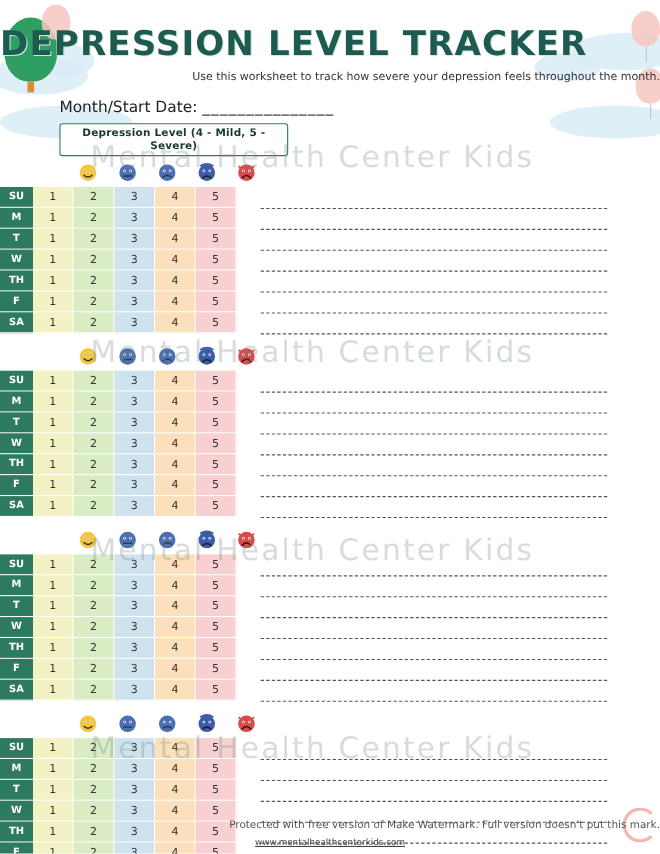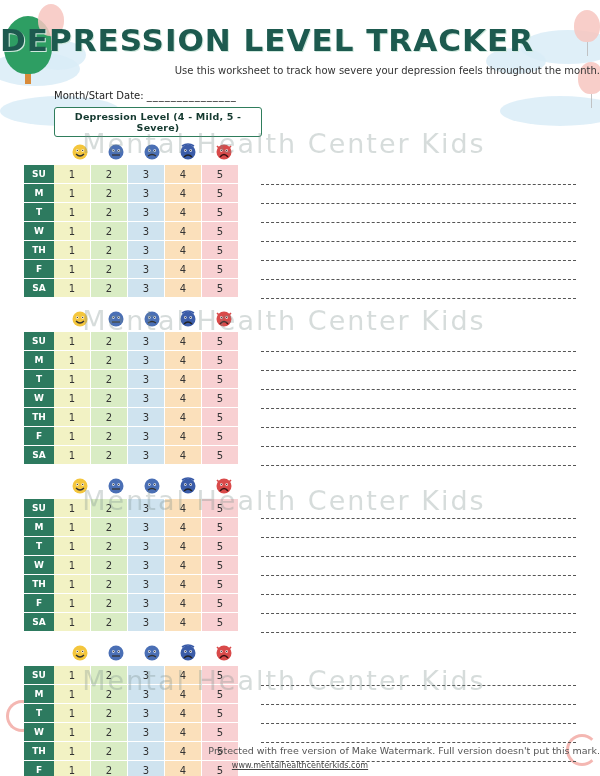--- a/index.html
+++ b/index.html
@@ -83,21 +83,21 @@
     text-align: right;
     font-size: 10px;
     color: #333;
     margin-top: 7px;
   }
 
   
   .month-line {
     position: relative;
     margin: 14px 0 0 54px;
-    font-size: 10px;
+    font-size: 14px;
     color: #222;
   }
   .month-line .dots {
     letter-spacing: 1px;
   }
 
   
   .col-headers {
     position: relative;
     display: flex;
@@ -132,21 +132,20 @@
     display: flex;
     justify-content: center;
     align-items: center;
   }
   .face:nth-child(1) { margin-left: 8px; }
   .face svg { display: block; }
 
   
   .block {
     position: relative;
-    margin-left: 24px;
     margin-top: 2px;
     width: 552px;
   }
   .row {
     display: flex;
     align-items: stretch;
     height: 19px;
   }
   .daycell {
     width: 30px;

